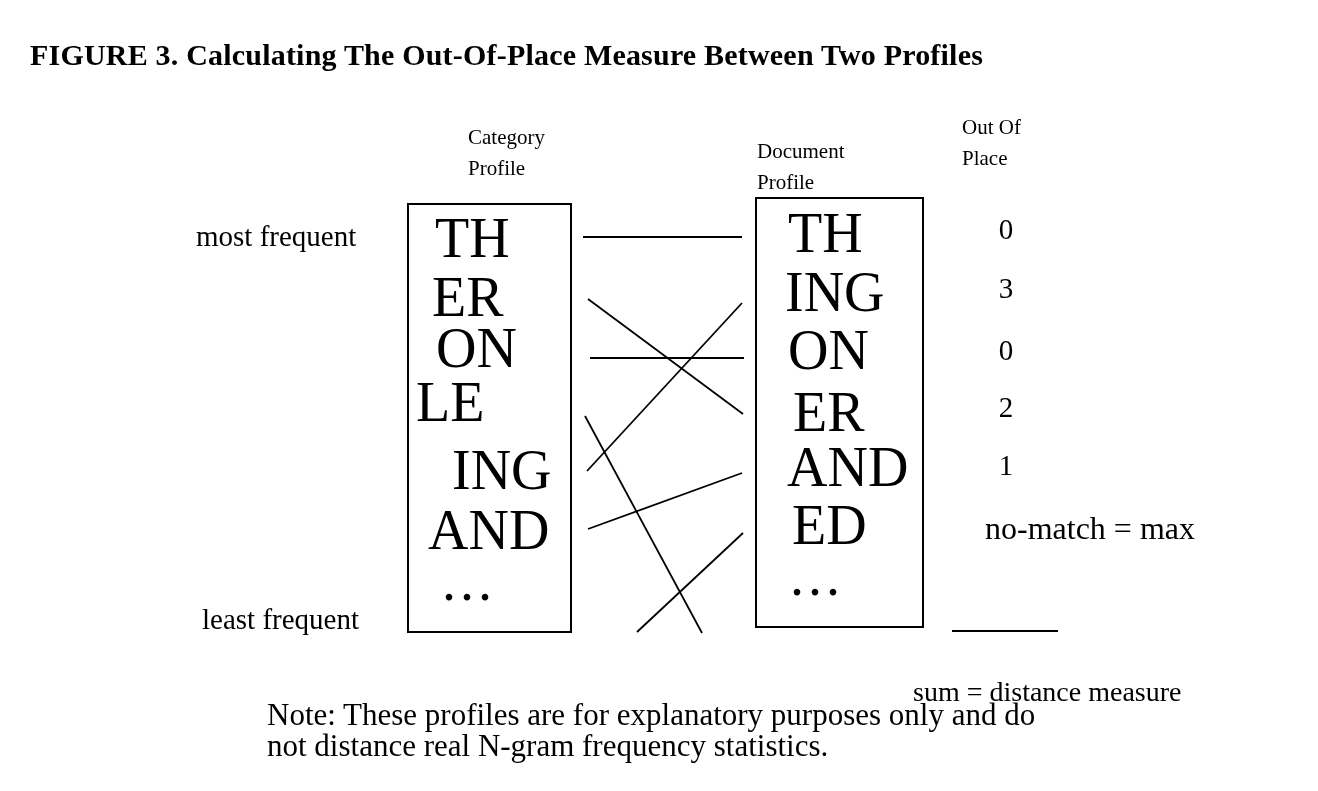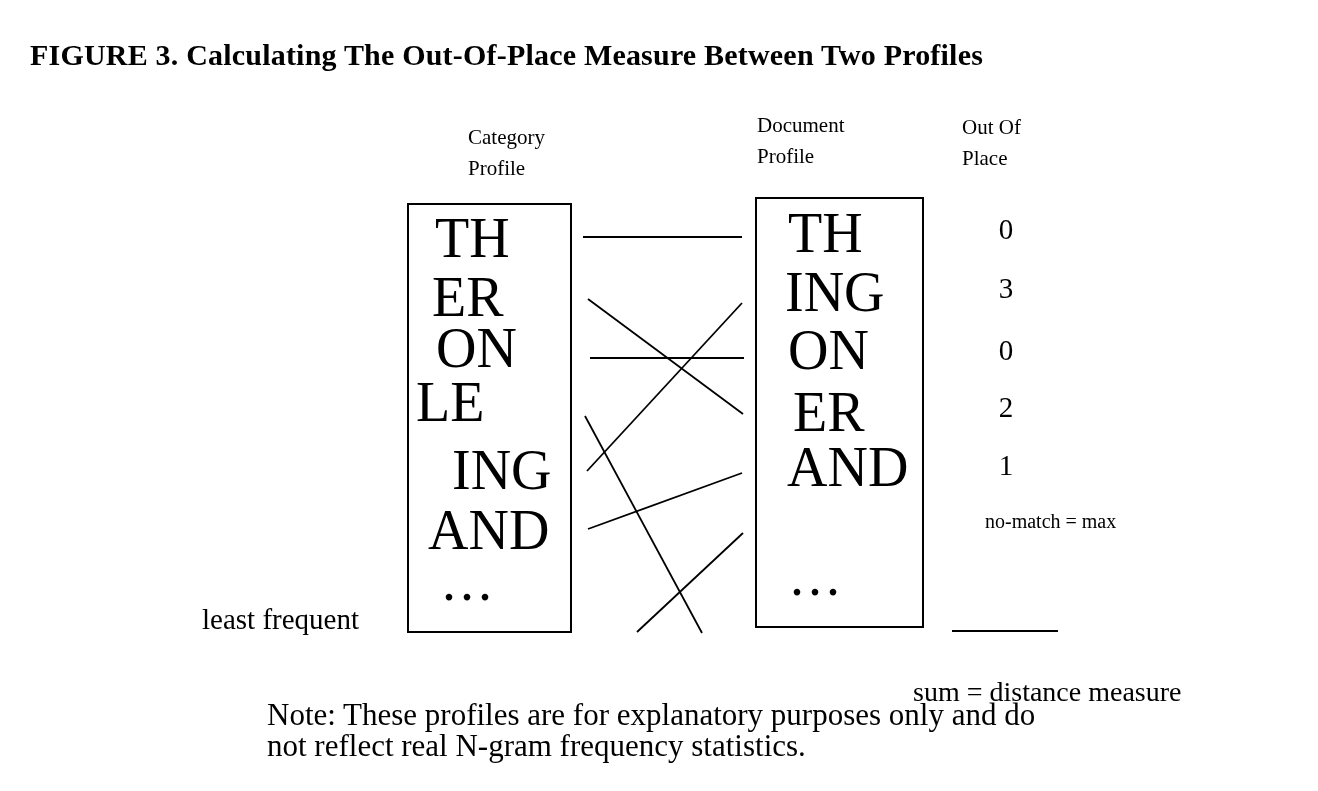--- a/index.html
+++ b/index.html
@@ -26,21 +26,21 @@
     white-space: nowrap;
     letter-spacing: 0.2px;
   }
 
   .col-header {
     font-size: 21px;
     line-height: 31px;
     white-space: pre-line;
   }
   .cat-header { left: 468px; top: 122px; }
-  .doc-header { left: 757px; top: 110px; }
+  .doc-header { left: 757px; top: 136px; }
   .oop-header { left: 962px; top: 112px; }
 
   .side-label {
     font-size: 29px;
     line-height: 30px;
     white-space: nowrap;
   }
   .most-label  { left: 196px; top: 221px; }
   .least-label { left: 202px; top: 604px; }
 
@@ -93,21 +93,21 @@
   }
   .v0 { top: 212px; }
   .v1 { top: 271px; }
   .v2 { top: 333px; }
   .v3 { top: 390px; }
   .v4 { top: 448px; }
 
   .no-match-label {
     left: 985px;
     top: 510px;
-    font-size: 20px;
+    font-size: 32px;
     white-space: nowrap;
   }
 
   .sum-rule {
     left: 952px;
     top: 630px;
     width: 106px;
     height: 2px;
     background: #000000;
   }
@@ -134,38 +134,40 @@
 
   <div class="abs figure-title">FIGURE 3. Calculating The Out-Of-Place Measure Between Two Profiles</div>
 
   <div class="abs col-header cat-header">Category
 Profile</div>
   <div class="abs col-header doc-header">Document
 Profile</div>
   <div class="abs col-header oop-header">Out Of
 Place</div>
 
+  <div class="abs side-label most-label">most frequent</div>
   <div class="abs side-label least-label">least frequent</div>
 
   <div class="abs profile-box cat-box"></div>
   <div class="abs profile-box doc-box"></div>
 
   <div class="abs ngram c-r0">TH</div>
   <div class="abs ngram c-r1">ER</div>
   <div class="abs ngram c-r2">ON</div>
   <div class="abs ngram c-r3">LE</div>
   <div class="abs ngram c-r4">ING</div>
   <div class="abs ngram c-r5">AND</div>
   <div class="abs ngram c-r6">...</div>
 
   <div class="abs ngram d-r0">TH</div>
   <div class="abs ngram d-r1">ING</div>
   <div class="abs ngram d-r2">ON</div>
   <div class="abs ngram d-r3">ER</div>
   <div class="abs ngram d-r4">AND</div>
+  <div class="abs ngram d-r5">ED</div>
   <div class="abs ngram d-r6">...</div>
 
   <svg class="abs match-lines" viewBox="0 0 1318 791" xmlns="http://www.w3.org/2000/svg">
     <line x1="583" y1="237" x2="742" y2="237"></line>
     <line x1="588" y1="299" x2="743" y2="414"></line>
     <line x1="590" y1="358" x2="744" y2="358"></line>
     <line x1="587" y1="471" x2="742" y2="303"></line>
     <line x1="585" y1="416" x2="702" y2="633"></line>
     <line x1="588" y1="529" x2="742" y2="473"></line>
     <line x1="743" y1="533" x2="637" y2="632"></line>
@@ -176,15 +178,15 @@
   <div class="abs oop-value v2">0</div>
   <div class="abs oop-value v3">2</div>
   <div class="abs oop-value v4">1</div>
 
   <div class="abs no-match-label">no-match = max</div>
 
   <div class="abs sum-rule"></div>
   <div class="abs sum-label">sum = distance measure</div>
 
   <div class="abs figure-note">Note: These profiles are for explanatory purposes only and do
-not reflect real N-gram frequency statistics.</div>
+not distance real N-gram frequency statistics.</div>
 
 </div>
 
 </body></html>

